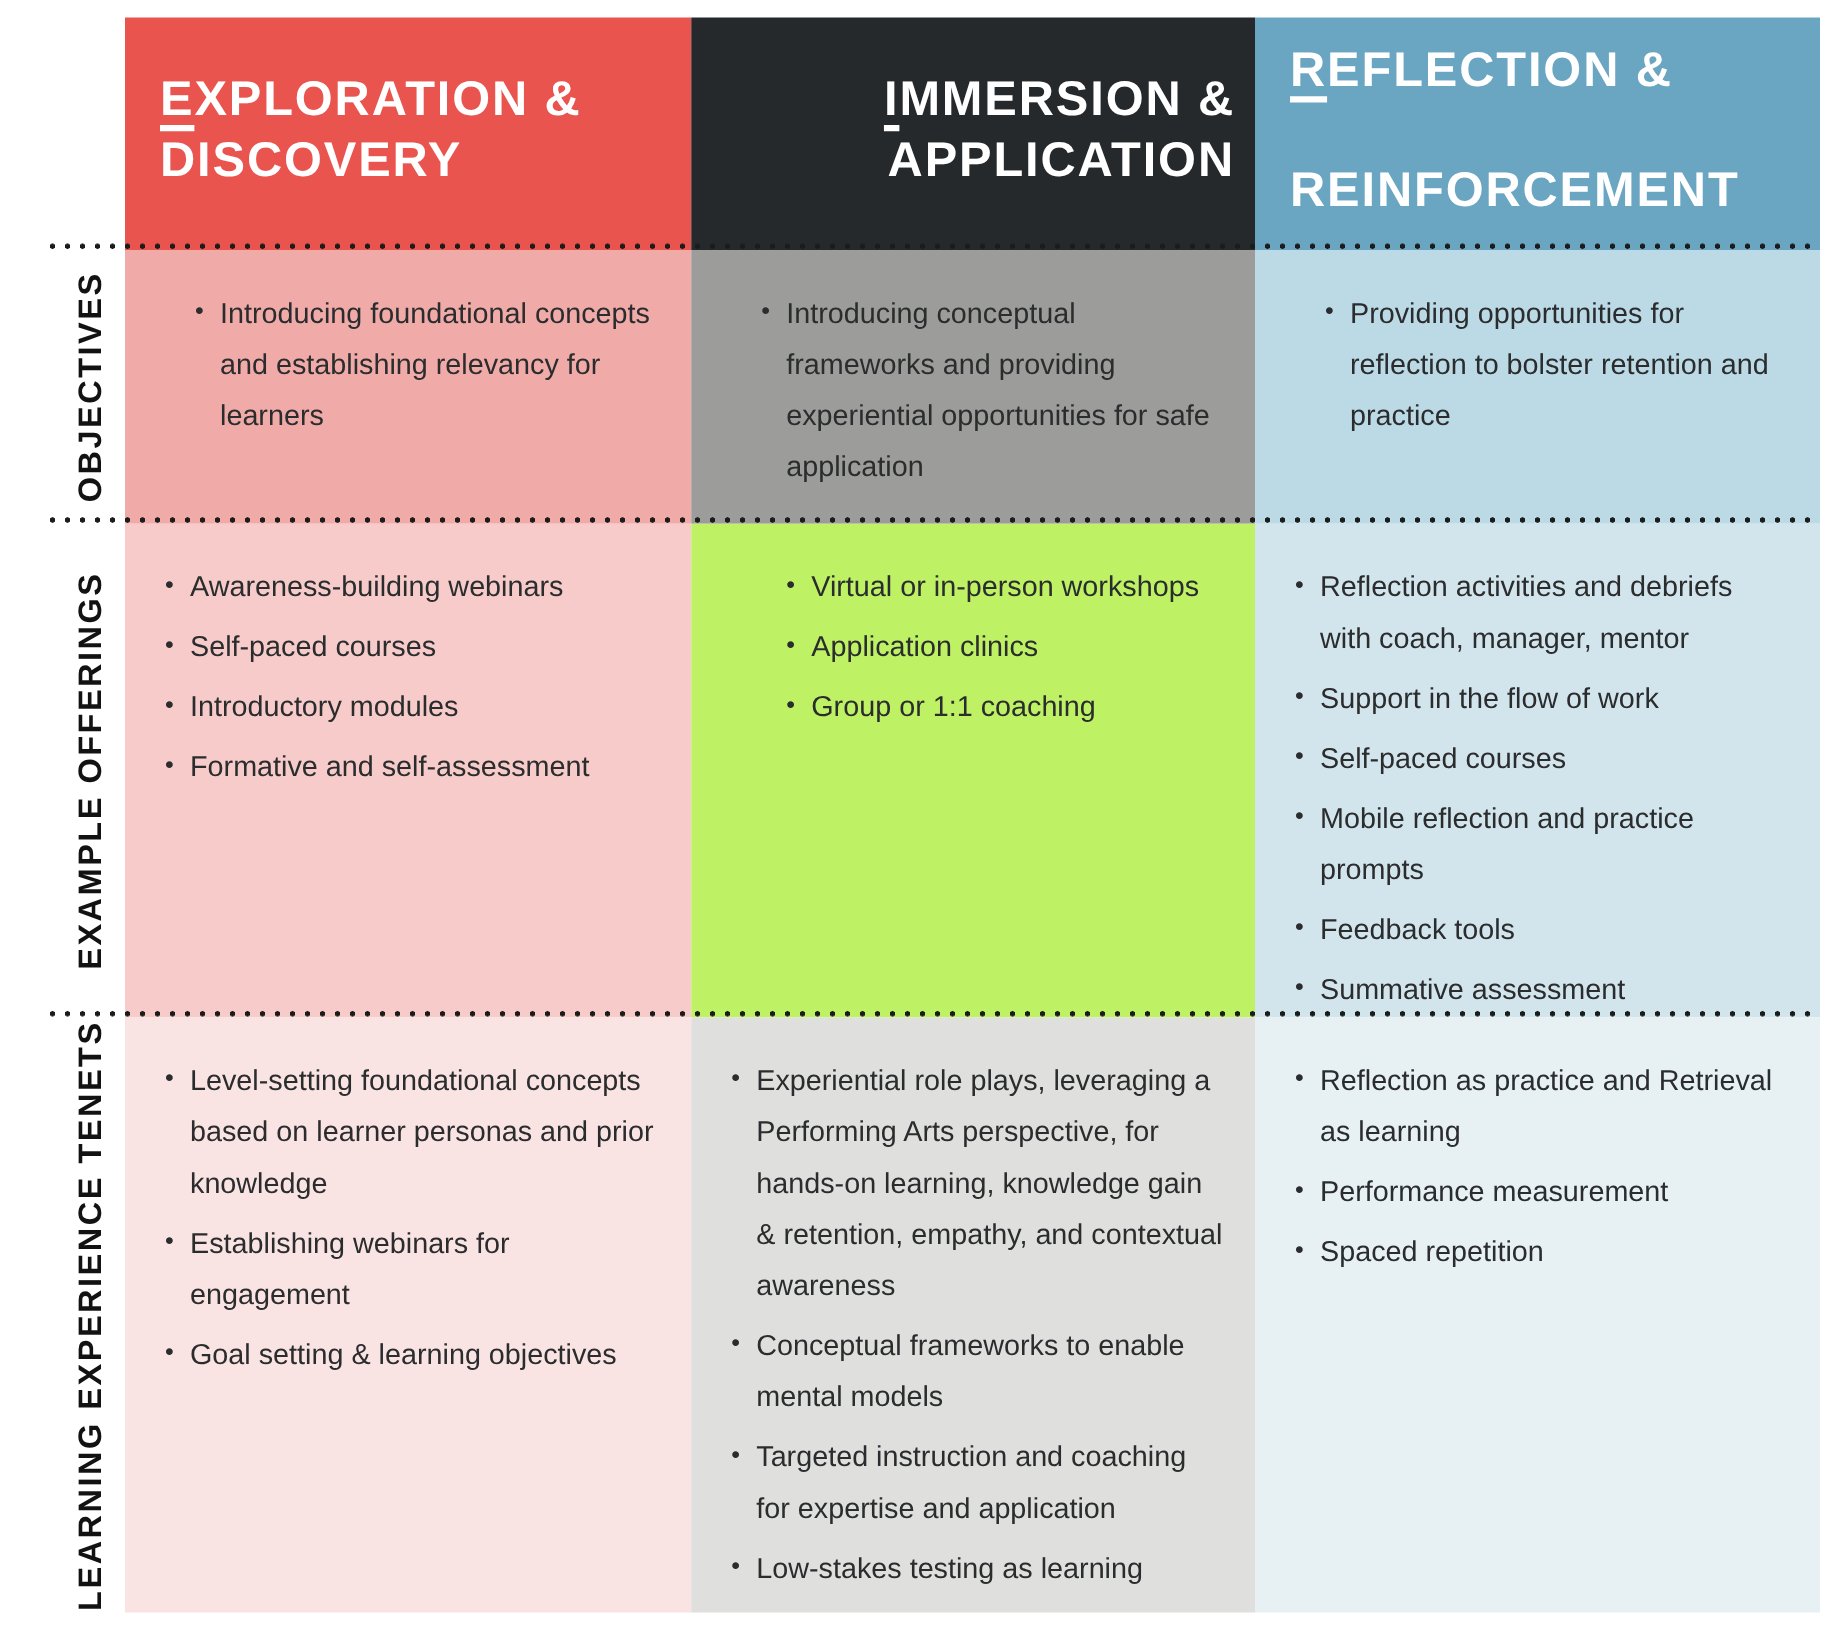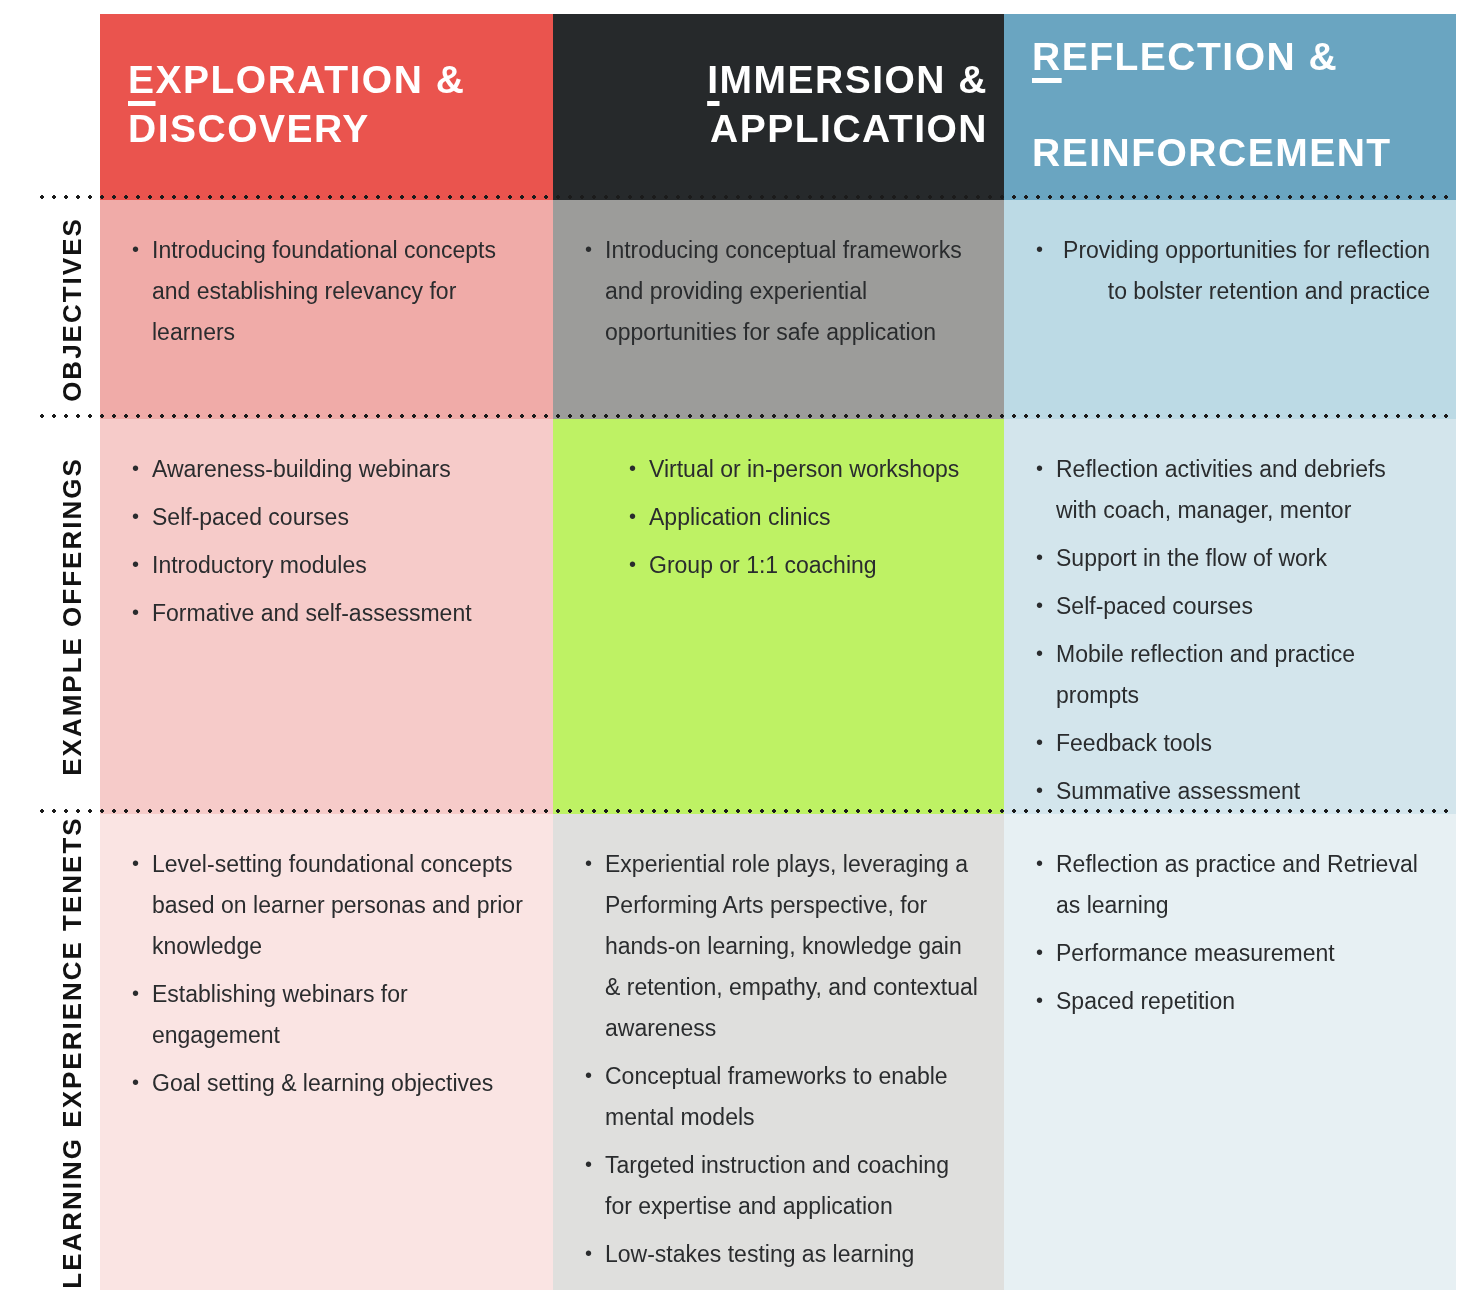--- a/index.html
+++ b/index.html
@@ -15,37 +15,37 @@
 
   .cell { position:absolute; overflow:hidden; }
 
   
   .col-1 { left:100px;  width:453px; }
   .col-2 { left:553px;  width:451px; }
   .col-3 { left:1004px; width:452px;gap:47px; }
 
   
   .row-header { top:14px;  height:186px; }
-  .row-1      { top:200px; height:219px; }
+  .row-1      { top:200px; height:219px;padding-left:24px; }
   .row-2      { top:419px; height:395px; }
   .row-3      { top:814px; height:476px; }
 
   
   .c1.row-header { background:#EA544E; }
   .c1.row-1      { background:#F0ABA8; }
   .c1.row-2      { background:#F6CBC9; }
   .c1.row-3      { background:#FAE4E3; }
 
   .c2.row-header { background:#26292B;text-align:right; }
   .c2.row-1      { background:#9C9C9A; }
   .c2.row-2      { background:#bef264;padding-left:44px; }
   .c2.row-3      { background:#DFDFDD; }
 
   .c3.row-header { background:#6AA5C1; }
-  .c3.row-1      { background:#BCDAE5;text-align:right; }
+  .c3.row-1      { background:#BCDAE5; }
   .c3.row-2      { background:#D3E5EC; }
   .c3.row-3      { background:#E7F0F3; }
 
   
   .header-cell {
     display:flex; flex-direction:column; justify-content:center;
     padding:0 16px 6px 28px;
     color:#ffffff;
     font-weight:bold;
     font-size:39px;

